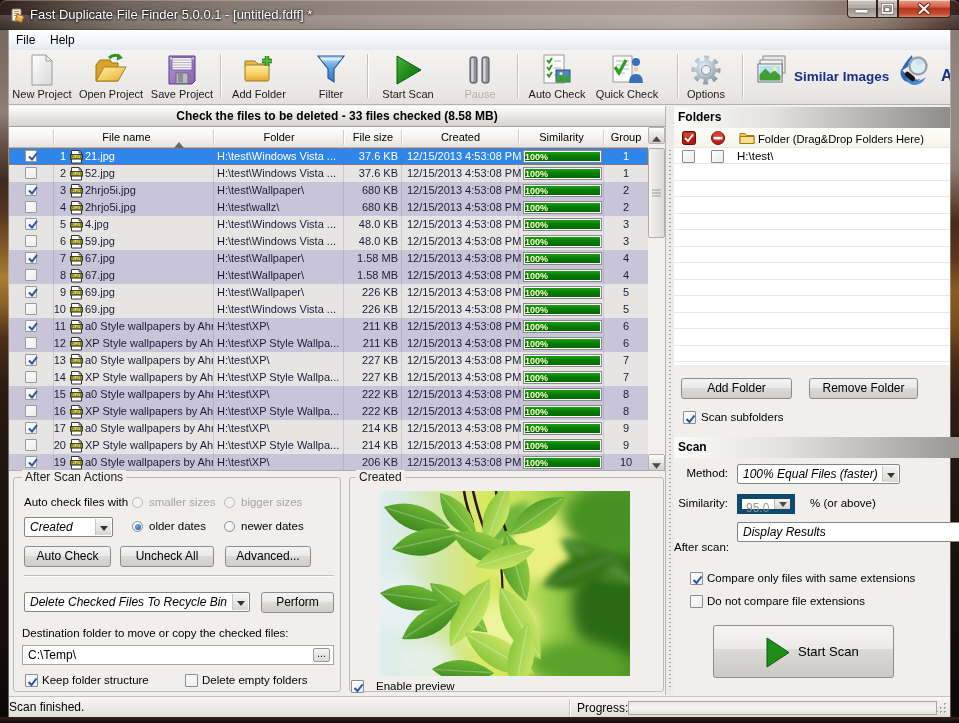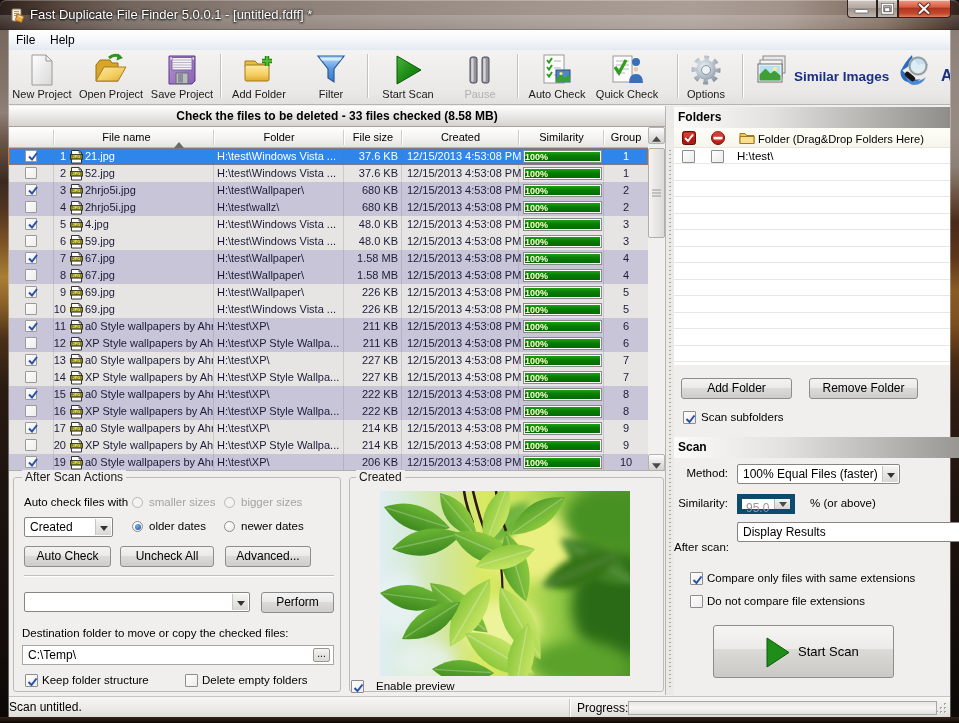--- a/index.html
+++ b/index.html
@@ -54,21 +54,21 @@
 .sthumb{position:absolute;left:0px;width:17px;background:linear-gradient(90deg,#f4f3f2,#e8e6e4 50%,#dcdad7);border:1px solid #b0aeab;border-radius:2px;}
 
 #splitter{left:665px;top:106px;width:9px;height:589px;background:#eceae7;border-left:1px solid #b8b6b3;}
 
 .sechead{background:linear-gradient(90deg,#fbfbfa 0%,#e3e2e0 35%,#b7b5b2 70%,#8f8d8a 100%);font-weight:bold;font-size:12px;color:#000;}
 #rpanel{left:674px;top:106px;width:276px;height:589px;background:#f0efed;}
 .fbtn{position:absolute;height:21px;border:1px solid #8e8d8b;border-radius:3px;background:linear-gradient(180deg,#f3f3f3,#ebeaea 45%,#dddbd9 46%,#cfcdca);font-size:12px;color:#000;text-align:center;}
 .cb{position:absolute;width:13px;height:13px;border:1px solid #8e8d8b;background:linear-gradient(135deg,#fefefe,#ececec);border-radius:1px;}
 .lbl{position:absolute;font-size:11.5px;color:#000;white-space:nowrap;}
 .combo{position:absolute;border:1px solid #86857f;border-radius:2px;background:#fff;font-size:12px;color:#000;}
-.combo .ctext{position:absolute;left:5px;top:0;line-height:18px;white-space:nowrap;}
+.combo .ctext{position:absolute;left:5px;top:0;line-height:18px;white-space:nowrap;font-style:italic;}
 .carrow{position:absolute;right:1px;top:1px;bottom:1px;width:16px;background:linear-gradient(180deg,#f4f4f4,#e8e7e5 50%,#d8d6d3);border-left:1px solid #c8c6c3;border-radius:0 1px 1px 0;}
 .carrow:after{content:"";position:absolute;left:4px;top:7px;border:4px solid transparent;border-top:5px solid #333;}
 .radio{position:absolute;width:11px;height:11px;border:1px solid #8e8d8b;border-radius:50%;background:radial-gradient(circle at 35% 30%,#fff,#e6e6e6);}
 .radio.sel:after{content:"";position:absolute;left:1.5px;top:1.5px;width:6px;height:6px;border-radius:50%;background:radial-gradient(circle at 35% 30%,#7ab0e8,#1a4d9a);}
 .radio.dis{border-color:#b8b6b3;background:#f4f3f2;}
 
 .fset{position:absolute;border:1px solid #bdbbb8;border-radius:3px;}
 .fleg{position:absolute;top:-8px;left:8px;background:#f0efed;padding:0 3px;font-size:12px;color:#1a1a1a;white-space:nowrap;}
 
 #statusbar{left:9px;top:696px;width:941px;height:21px;background:linear-gradient(180deg,#f7f6f5,#eceae7 60%,#e0dedb);border-top:1px solid #c6c4c1;font-size:12px;color:#000;}
@@ -754,20 +754,21 @@
   </div>
 <div class="radio sel" style="left:132px;top:521px"></div>
 <div class="lbl" style="left:149px;top:520px">older dates</div>
 <div class="radio" style="left:224px;top:521px"></div>
 <div class="lbl" style="left:241px;top:520px">newer dates</div>
 <div class="fbtn" style="left:24px;top:546px;width:87px;line-height:19px">Auto Check</div>
 <div class="fbtn" style="left:120px;top:546px;width:94px;line-height:19px">Uncheck All</div>
 <div class="fbtn" style="left:225px;top:546px;width:86px;line-height:19px">Advanced...</div>
 <div class="abs" style="left:24px;top:575px;width:310px;height:1px;background:#c2c0bd;box-shadow:0 1px 0 #fff"></div>
 <div class="combo" style="left:24px;top:592px;width:226px;height:20px">
+    <div class="ctext">Delete Checked Files To Recycle Bin</div>
     <div class="carrow"></div>
   </div>
 <div class="fbtn" style="left:261px;top:592px;width:73px;line-height:19px">Perform</div>
 <div class="lbl" style="left:22px;top:627px">Destination folder to move or copy the checked files:</div>
 <div class="textinput" style="left:22px;top:645px;width:312px;height:20px">
     <div class="abs" style="left:5px;top:2px">C:\Temp\</div>
 <div class="abs" style="right:3px;top:2px;width:17px;height:14px;border:1px solid #9a9896;border-radius:2px;background:linear-gradient(180deg,#f4f3f2,#dcdad7);text-align:center;line-height:10px;font-size:10px">...</div>
   </div>
 <div class="cb" style="left:25px;top:674px"><svg width="13" height="13" viewBox="0 0 13 13">
       <path d="M2.5 6 L5.5 9 L10.5 2.5" stroke="#2a50a8" stroke-width="2" fill="none"></path>
@@ -843,21 +844,21 @@
 <use href="#leaf" fill="url(#lg2)" transform="translate(22,148) rotate(-28) scale(1.5,1.3)"></use>
 <use href="#leaf" fill="url(#lg3)" transform="translate(85,142) rotate(35) scale(1.75,1.5)"></use>
 <use href="#leaf" fill="url(#lg3)" transform="translate(148,132) rotate(105) scale(1.55,1.35)"></use>
 <use href="#leaf" fill="url(#lg2)" transform="translate(52,178) rotate(8) scale(1.35,1.2)"></use>
 </svg>
 <div class="cb" style="left:351px;top:680px"><svg width="13" height="13" viewBox="0 0 13 13">
       <path d="M2.5 6 L5.5 9 L10.5 2.5" stroke="#2a50a8" stroke-width="2" fill="none"></path>
     </svg></div>
 <div class="lbl" style="left:376px;top:680px">Enable preview</div>
 <div id="statusbar" class="abs">
-<div class="abs" style="left:0px;top:3px">Scan untitled.</div>
+<div class="abs" style="left:0px;top:3px">Scan finished.</div>
 <div class="abs" style="left:560px;top:2px;width:1px;height:18px;background:#c6c4c1;box-shadow:1px 0 0 #fff"></div>
 <div class="abs" style="left:568px;top:4px">Progress:</div>
 <div class="abs" style="left:619px;top:4px;width:309px;height:14px;border:1px solid #a9a7a3;background:linear-gradient(180deg,#e8e6e3,#f6f5f4 50%,#e2e0dd)"></div>
 <svg class="abs" style="right:3px;bottom:3px" width="13" height="13" viewBox="0 0 13 13">
 <g fill="#a5a3a0">
         <rect x="10" y="10" width="2" height="2"></rect>
         <rect x="10" y="6" width="2" height="2"></rect>
         <rect x="10" y="2" width="2" height="2"></rect>
         <rect x="6" y="10" width="2" height="2"></rect>
         <rect x="6" y="6" width="2" height="2"></rect>

